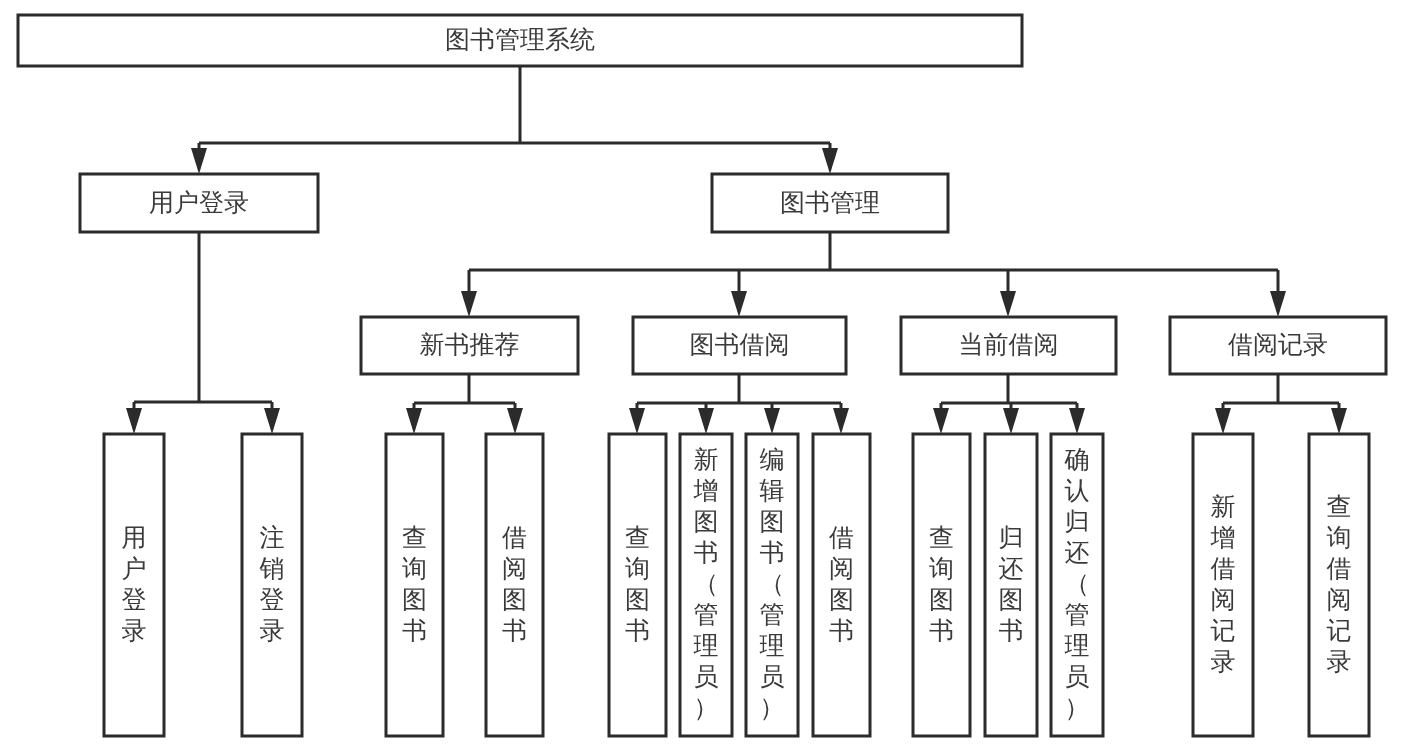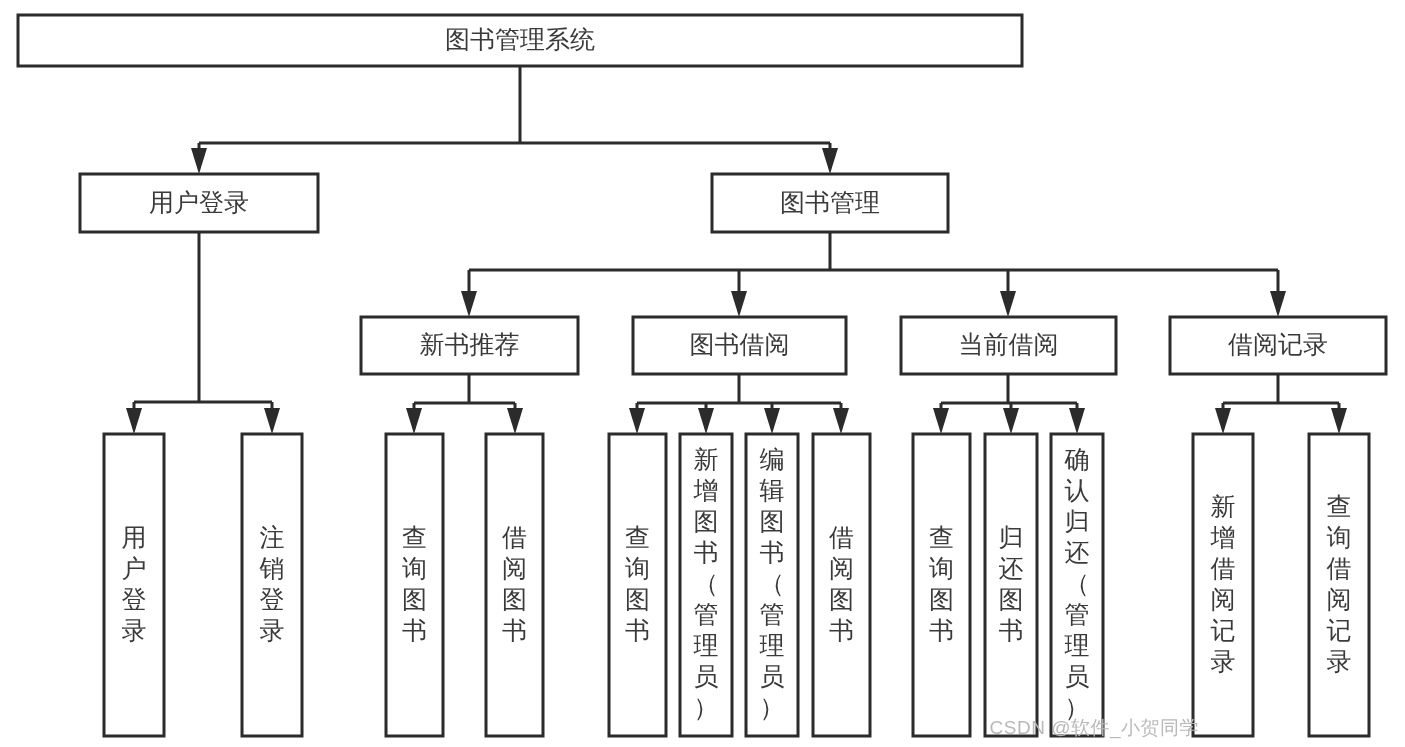--- a/index.html
+++ b/index.html
@@ -219,14 +219,13 @@
         <g>
           <rect x="1193" y="434" width="60" height="302" class="node-box"></rect>
           <text x="1223" y="0" class="node-label-v"><tspan x="1223" y="507.5">新</tspan><tspan x="1223" y="538.5">增</tspan><tspan x="1223" y="569.5">借</tspan><tspan x="1223" y="600.5">阅</tspan><tspan x="1223" y="631.5">记</tspan><tspan x="1223" y="662.5">录</tspan></text>
         </g>
         <g>
           <rect x="1309" y="434" width="60" height="302" class="node-box"></rect>
           <text x="1339" y="0" class="node-label-v"><tspan x="1339" y="507.5">查</tspan><tspan x="1339" y="538.5">询</tspan><tspan x="1339" y="569.5">借</tspan><tspan x="1339" y="600.5">阅</tspan><tspan x="1339" y="631.5">记</tspan><tspan x="1339" y="662.5">录</tspan></text>
         </g>
       </g>
   </svg>
-  <div class="watermark-text">CSDN @软件_小贺同学</div>
 </div>
 
 </body></html>

